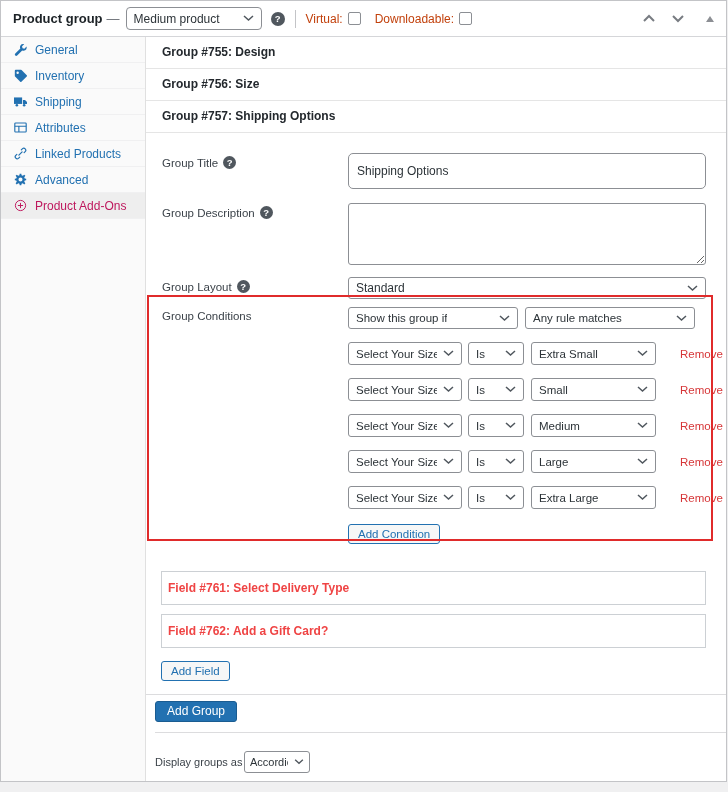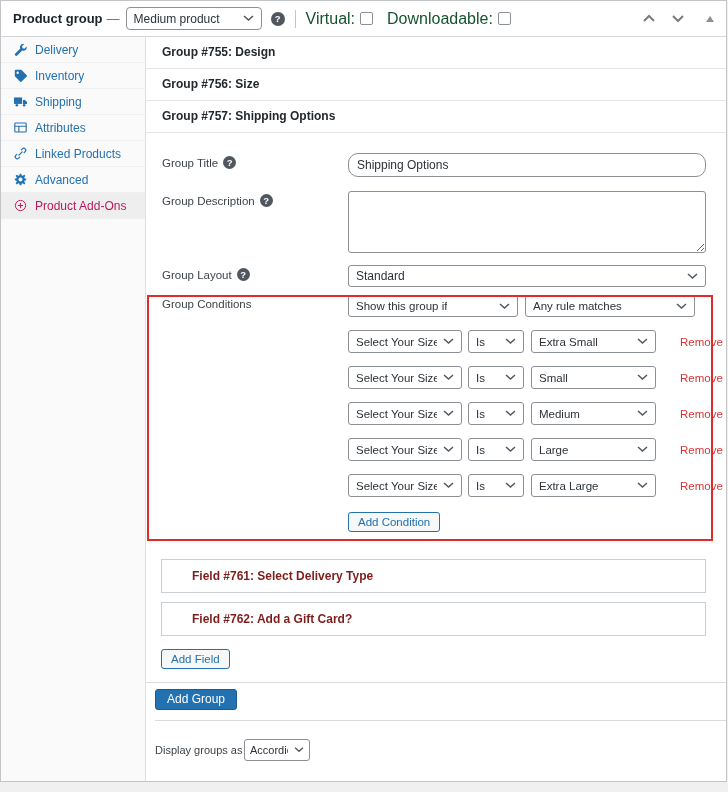--- a/index.html
+++ b/index.html
@@ -11,21 +11,21 @@
   .topbar { height:36px; display:flex; align-items:center; padding:0 12px; border-bottom:1px solid #d5d6d9; background:#fff; }
   .tb-title { font-weight:bold; font-size:13px; color:#1d2327; }
   .tb-dash { margin:0 6px 0 4px; color:#646970; font-size:13px; }
   .select { display:flex; align-items:center; justify-content:space-between; background:#fff;
     border:1px solid #8c8f94; border-radius:3px; height:22px; padding:0 7px; color:#2c3338; cursor:pointer; }
   .select .stext { white-space:nowrap; overflow:hidden; }
   .sel-type { width:136px; height:23px; border-radius:4px; }
   .helptip { width:14px; height:14px; border-radius:50%; background:#50575e; color:#fff; font-size:9.5px; font-weight:bold;
     display:flex; align-items:center; justify-content:center; margin-left:9px; flex:0 0 auto; cursor:help; }
   .vsep { width:1px; height:18px; background:#c3c4c7; margin:0 10px; }
-  .cb-label { color:#14532d; font-size:16px; }
+  .cb-label { color:#c2410c; font-size:12px; }
   .checkbox { width:13px; height:13px; border:1px solid #8c8f94; border-radius:2px; background:#fff; margin:0 0 0 5px; cursor:pointer; }
   .cb-gap { margin-left:14px; }
   .tb-controls { margin-left:auto; display:flex; align-items:center; gap:15px; }
   .tb-controls svg { display:block; cursor:pointer; }
   .toggle-tri { width:0; height:0; border-left:4px solid transparent; border-right:4px solid transparent;
     border-bottom:6px solid #8c8f94; cursor:pointer; margin-left:6px; }
 
   
   .bodywrap { display:flex; height:744px; }
   .sidebar { width:145px; background:#fafafa; border-right:1px solid #e0e0e0; flex:0 0 auto; }
@@ -37,21 +37,21 @@
 
   
   .group-header { height:32px; line-height:31px; border-bottom:1px solid #e5e5e5; font-weight:bold; font-size:12px;
     color:#23282d; padding-left:16px; cursor:pointer; background:#fff; }
   .group-body { position:relative; padding-top:20px; }
 
   .form-row { display:flex; align-items:flex-start; }
   .label-col { width:202px; padding:3px 10px 0 16px; display:flex; align-items:center; gap:5px;
     font-size:11.5px; color:#3c434a; flex:0 0 auto; }
   .label-col .helptip { margin-left:0; width:13px; height:13px; }
-  .text-input { width:358px; height:24px; border:1px solid #8c8f94; border-radius:10px; padding:0 8px;
+  .text-input { width:358px; height:36px; border:1px solid #8c8f94; border-radius:5px; padding:0 8px;
     font-size:12px; color:#2c3338; background:#fff; font-family:inherit; }
   .desc-area { width:358px; height:62px; border:1px solid #8c8f94; border-radius:3px; padding:4px 8px;
     font-size:12px; background:#fff; font-family:inherit; resize:vertical; }
   .w-field { width:358px; }
   .mt14 { margin-top:14px; } .mt12 { margin-top:12px; } .mt15 { margin-top:8px; }
 
   .cond-col { display:flex; flex-direction:column; }
   .cond-toprow { display:flex; gap:7px; }
   .w-top { width:170px; }
   .cond-row { display:flex; gap:6px; margin-top:13px; align-items:center; }
@@ -61,21 +61,21 @@
   .remove-link { color:#d63638; font-size:11.5px; margin-left:18px; cursor:pointer; text-decoration:none; }
 
   .btn-outline { display:inline-block; height:20px; line-height:18px; padding:0 9px; background:#f6f7f7;
     border:1px solid #2271b1; border-radius:3px; color:#2271b1; font-size:11.5px; cursor:pointer; width:max-content; }
   .add-cond { margin-top:15px; }
 
   .annotation-box { position:absolute; left:1px; top:162px; width:566px; height:246px;
     border:2px solid #e02b2b; pointer-events:none; z-index:5; }
 
   .field-box { margin:9px 0 0 15px; width:545px; height:34px; line-height:32px; border:1px solid #ccd0d4;
-    background:#fff; font-weight:bold; font-size:12px; color:#7f1d1d; padding-left:30px; cursor:pointer; }
+    background:#fff; font-weight:bold; font-size:12px; color:#ef4444; padding-left:6px; cursor:pointer; }
   .field-box.first { margin-top:27px; }
   .add-field { margin:13px 0 0 15px;padding-left:9px; }
   .pb13 { padding-bottom:13px; }
 
   .groups-divider { border-top:1px solid #dcdcde; width:100%; }
   .btn-primary { display:inline-block; height:21px; line-height:19px; padding:0 11px; background:#2271b1;
     border:1px solid #1a5c91; border-radius:3px; color:#fff; font-size:12px; cursor:pointer; margin:6px 0 0 9px; width:max-content; }
   .hr2 { border-top:1px solid #dcdcde; width:calc(100% - 9px); margin:10px 0 0 9px; }
   .display-row { display:flex; align-items:center; margin-top:18px; }
   .display-row .dlabel { margin-left:9px; width:89px; font-size:11px; color:#3c434a; }
@@ -116,21 +116,21 @@
 
   <div class="bodywrap">
 
     <div class="sidebar">
       <div class="tab">
         <span class="ticon">
             <svg width="13" height="13" viewBox="0 0 16 16" fill="currentColor">
               <path d="M11.2 1.3a3.8 3.8 0 0 0-3.4 5.5L1.6 13a1.6 1.6 0 0 0 2.3 2.3l6.2-6.2a3.8 3.8 0 0 0 5.5-3.4c0-.4-.1-.9-.2-1.3l-2.6 2.6-2.3-.6-.6-2.3 2.6-2.6c-.4-.1-.9-.2-1.3-.2z"></path>
             </svg>
           </span>
-        <span>Delivery</span>
+        <span>General</span>
       </div>
       <div class="tab">
         <span class="ticon">
             <svg width="13" height="13" viewBox="0 0 16 16" fill="currentColor">
               <path d="M8.6 1H2a1 1 0 0 0-1 1v6.6a1 1 0 0 0 .3.7l6.4 6.4a1 1 0 0 0 1.4 0l6.6-6.6a1 1 0 0 0 0-1.4L9.3 1.3A1 1 0 0 0 8.6 1zM4.5 6a1.5 1.5 0 1 1 0-3 1.5 1.5 0 0 1 0 3z"></path>
             </svg>
           </span>
         <span>Inventory</span>
       </div>
       <div class="tab">

